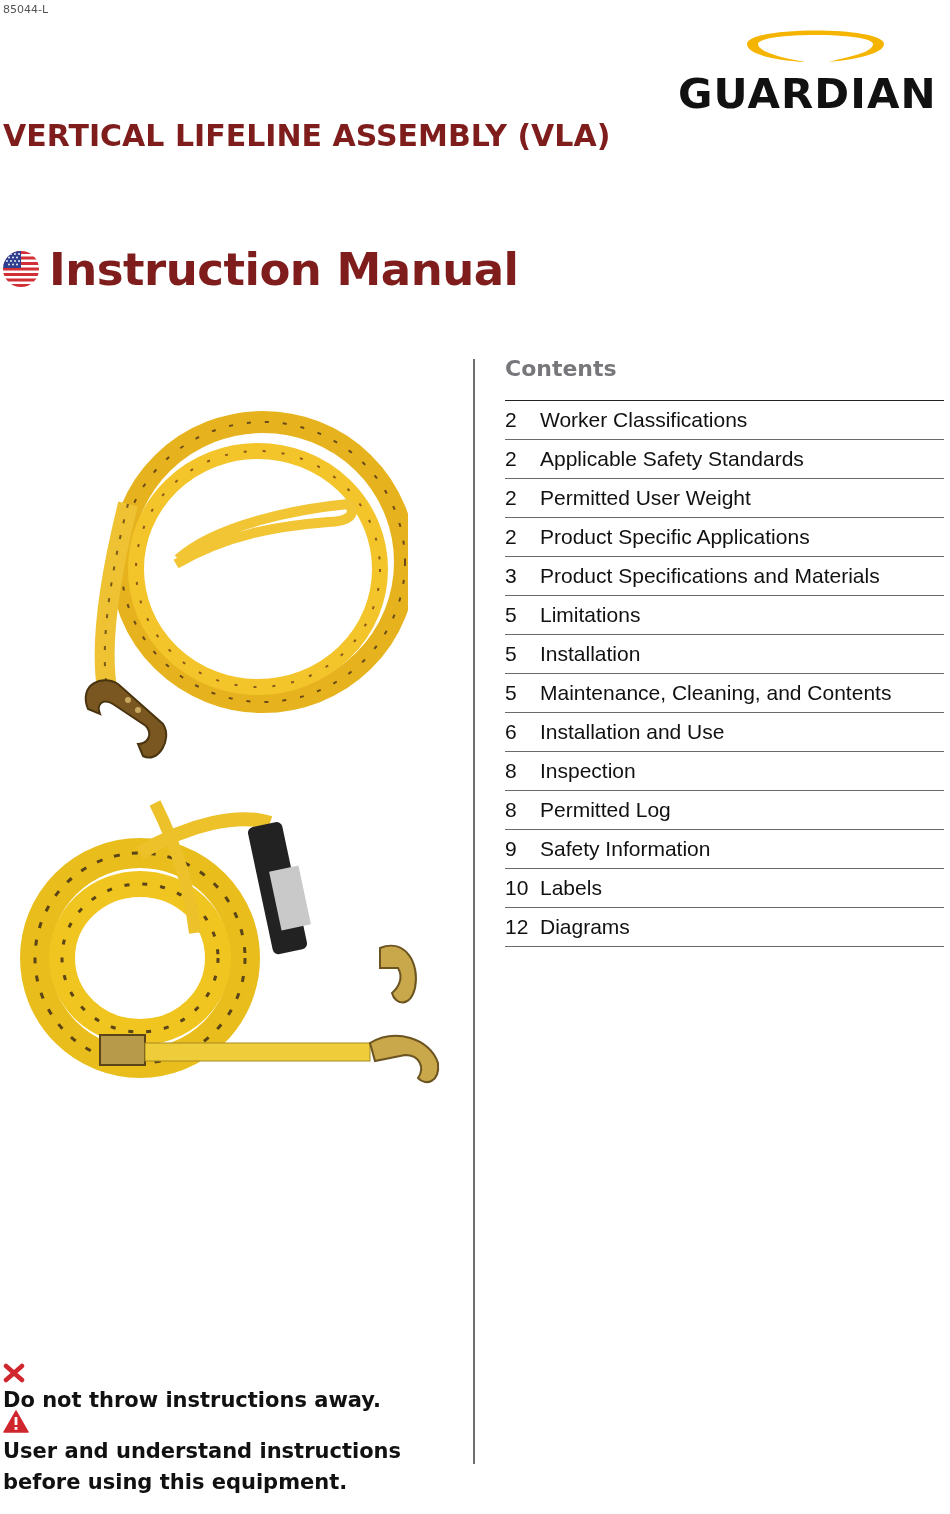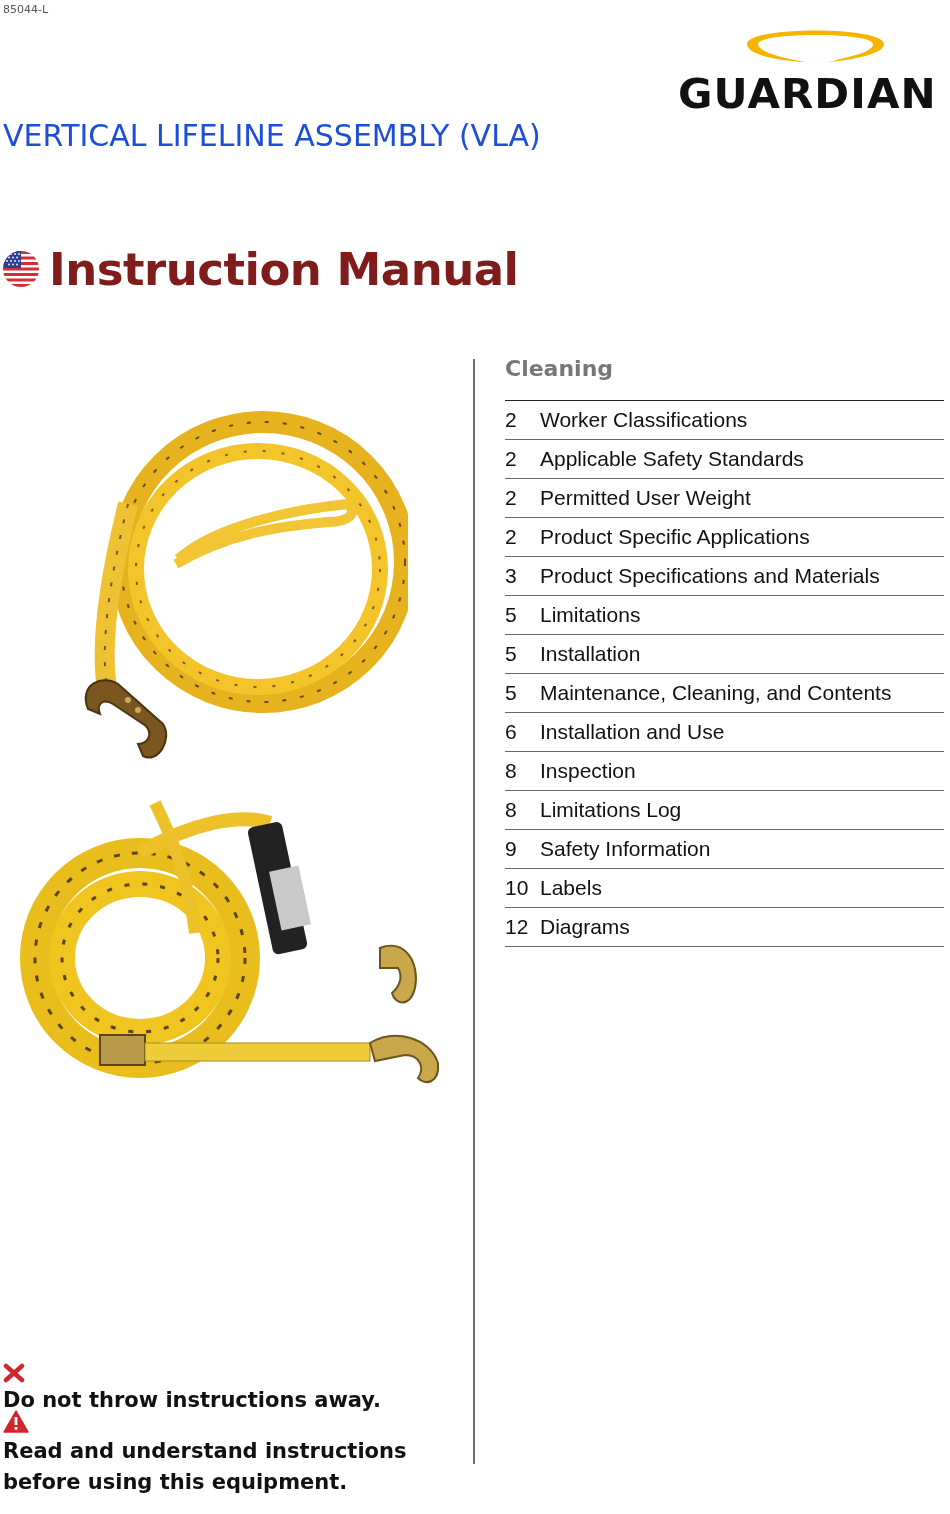--- a/index.html
+++ b/index.html
@@ -16,22 +16,22 @@
     .logo-word {
       position: absolute; left: 0; top: 48px;
       font-family: "DejaVu Sans", sans-serif; font-weight: bold;
       font-size: 40px; letter-spacing: 1px; color: #111; line-height: 48px;
       transform: scaleX(1.05); transform-origin: left top;
     }
     .logo-reg { position: absolute; left: 282px; top: 52px; font-size: 9px; font-weight: bold; color: #111; }
 
     .main-title {
       position: absolute; left: 3px; top: 116px;
-      font-family: "DejaVu Sans", sans-serif; font-weight: normal;
-      font-size: 30px; line-height: 40px; color: #1d4ed8; letter-spacing: 0px;
+      font-family: "DejaVu Sans", sans-serif; font-weight: bold;
+      font-size: 30px; line-height: 40px; color: #7f1d1d; letter-spacing: 0px;
     }
 
     .manual-row { position: absolute; left: 3px; top: 244px; height: 50px; display: flex; align-items: center; }
     .flag { width: 36px; height: 36px; border-radius: 50%; overflow: hidden; position: relative; margin-right: 10px; }
     .manual-title { font-family: "DejaVu Sans", sans-serif; font-weight: bold; font-size: 45px; color: #7f1d1d; letter-spacing: -0.5px; }
 
     .divider-v { position: absolute; left: 473px; top: 359px; width: 2px; height: 1105px; background: #6e6e6e; }
 
     .contents { position: absolute; left: 505px; top: 352px; width: 439px; }
     .contents-heading { font-family: "DejaVu Sans", sans-serif; font-weight: bold; font-size: 22px; color: #77777b; height: 48px; line-height: 34px; }
@@ -128,21 +128,21 @@
     <path d="M360 155 C385 145, 400 170, 395 195 C390 215, 375 212, 372 200 C378 195, 384 185, 378 175 L360 175 Z" fill="#c8a84a" stroke="#6b5420" stroke-width="2"></path>
     <rect x="80" y="242" width="45" height="30" fill="#b79a4a" stroke="#5a4418" stroke-width="2"></rect>
     <rect x="125" y="250" width="225" height="18" fill="#efcc3a" stroke="#a58a20" stroke-width="1"></rect>
     <path d="M350 250 C375 235, 410 245, 418 270 C420 290, 405 293, 398 285 C405 275, 400 262, 385 262 L355 268 Z" fill="#c8a84a" stroke="#6b5420" stroke-width="2"></path>
   </svg>
 </div>
 
 <div class="divider-v"></div>
 
 <div class="contents">
-  <h2 class="contents-heading">Cleaning</h2>
+  <h2 class="contents-heading">Contents</h2>
   <div class="toc">
     <div class="toc-row">
         <span class="toc-page">2</span>
         <span class="toc-title">Worker Classifications</span>
       </div>
     <div class="toc-row">
         <span class="toc-page">2</span>
         <span class="toc-title">Applicable Safety Standards</span>
       </div>
     <div class="toc-row">
@@ -172,21 +172,21 @@
     <div class="toc-row">
         <span class="toc-page">6</span>
         <span class="toc-title">Installation and Use</span>
       </div>
     <div class="toc-row">
         <span class="toc-page">8</span>
         <span class="toc-title">Inspection</span>
       </div>
     <div class="toc-row">
         <span class="toc-page">8</span>
-        <span class="toc-title">Limitations Log</span>
+        <span class="toc-title">Permitted Log</span>
       </div>
     <div class="toc-row">
         <span class="toc-page">9</span>
         <span class="toc-title">Safety Information</span>
       </div>
     <div class="toc-row">
         <span class="toc-page">10</span>
         <span class="toc-title">Labels</span>
       </div>
     <div class="toc-row">
@@ -207,16 +207,16 @@
 
 <div class="notice n2">
   <span class="notice-icon">
     <svg width="26" height="24" viewBox="0 0 26 24">
       <path d="M13 1 L25 22 L1 22 Z" fill="#d0262e" stroke="#d0262e" stroke-width="1.5" stroke-linejoin="round"></path>
       <rect x="11.6" y="7" width="2.8" height="8" fill="#fff"></rect>
       <rect x="11.6" y="17" width="2.8" height="2.8" fill="#fff"></rect>
     </svg>
   </span>
   <div>
-    <div class="notice-text">Read and understand instructions</div>
+    <div class="notice-text">User and understand instructions</div>
     <div class="notice-text">before using this equipment.</div>
   </div>
 </div>
 
 </body></html>

